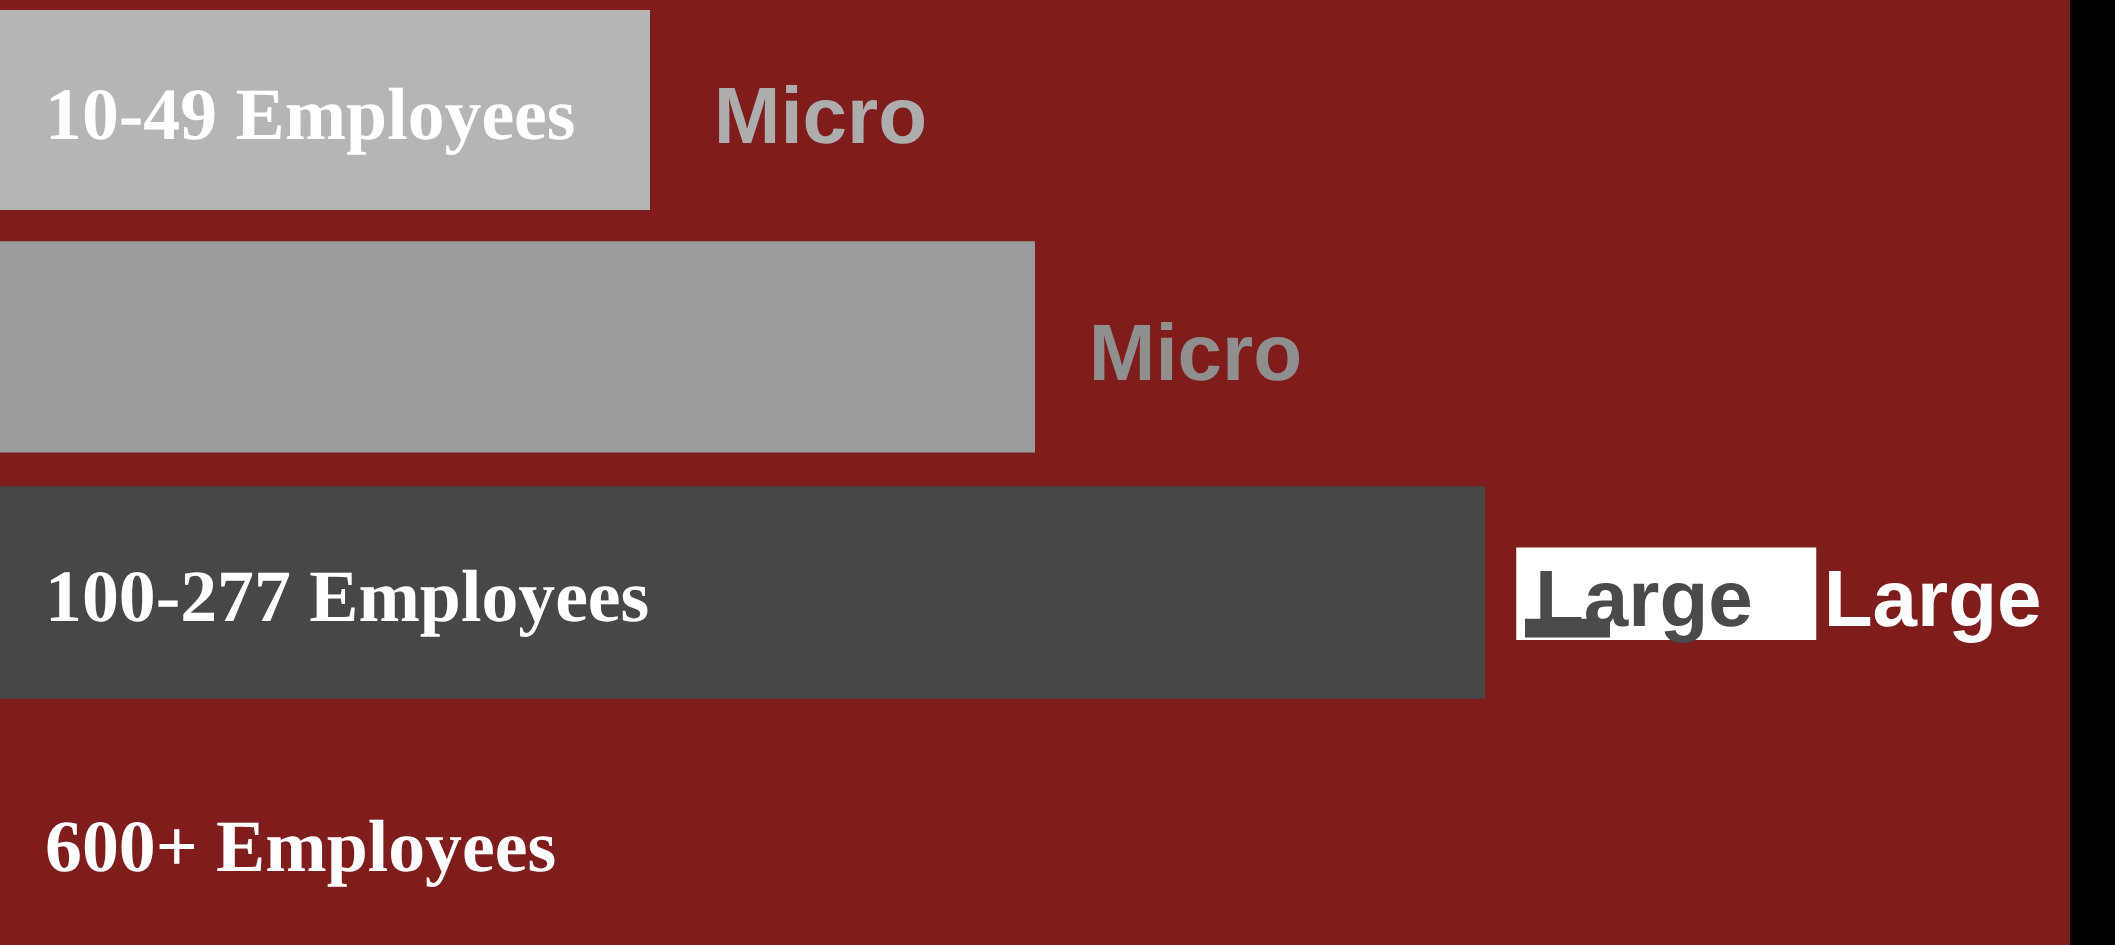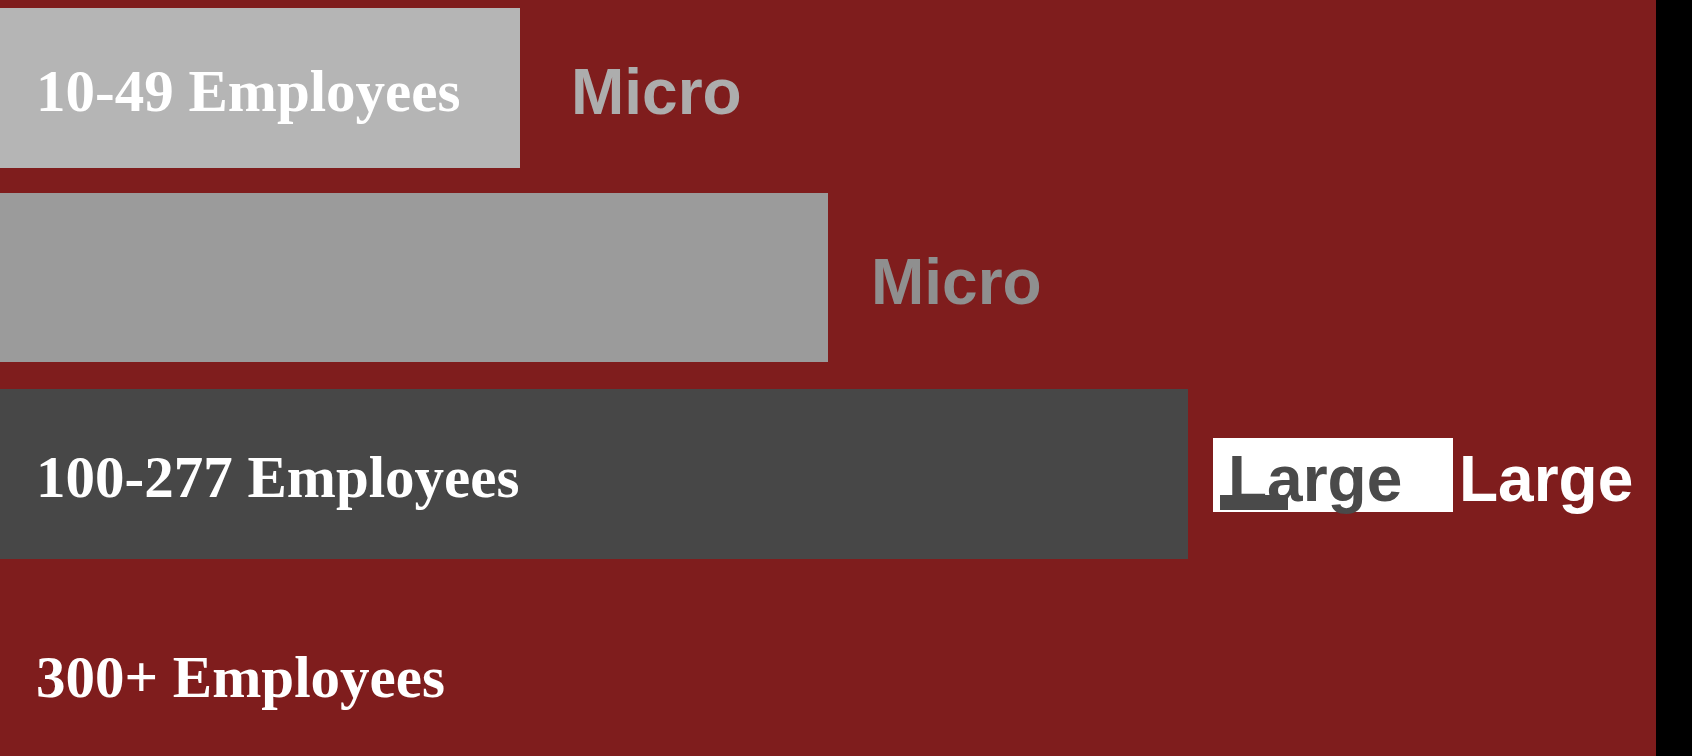--- a/index.html
+++ b/index.html
@@ -81,21 +81,21 @@
 <body>
 
 <div class="stage">
 
   <div class="bar bar1"></div>
   <div class="bar bar2"></div>
   <div class="bar bar3"></div>
 
   <div class="bar-label bl1">10-49 Employees</div>
   <div class="bar-label bl3">100-277 Employees</div>
-  <div class="bar-label bl4">300+ Employees</div>
+  <div class="bar-label bl4">600+ Employees</div>
 
   <div class="cat-label cat-micro">Micro</div>
   <div class="cat-label cat-medium">Micro</div>
 
   <div class="highlight-box">
     <div class="cat-large-dark">Large</div>
     <div class="box-artifact"></div>
   </div>
 
   <div class="cat-label cat-large-white">Large</div>

